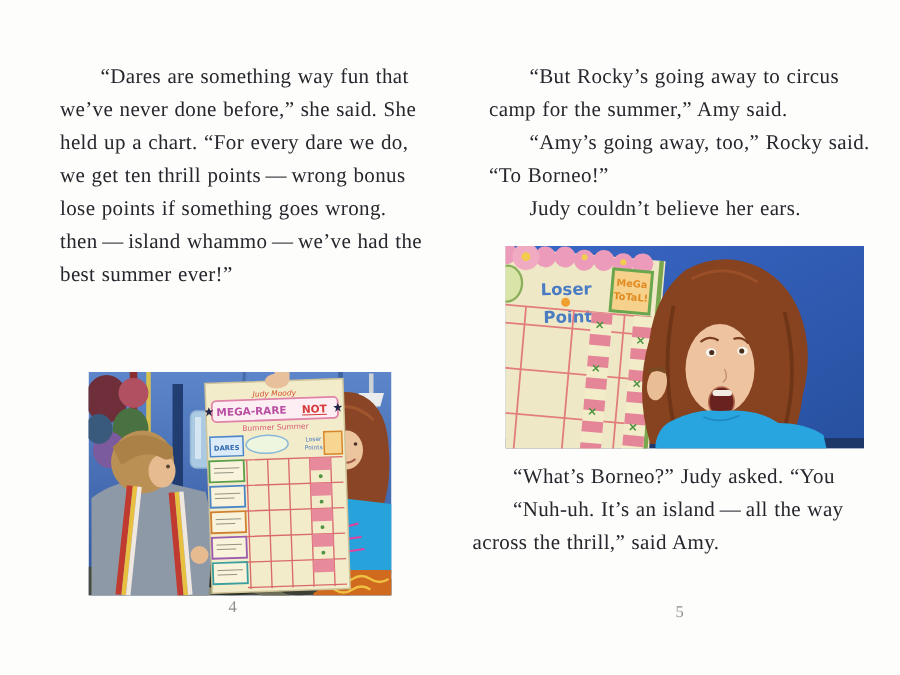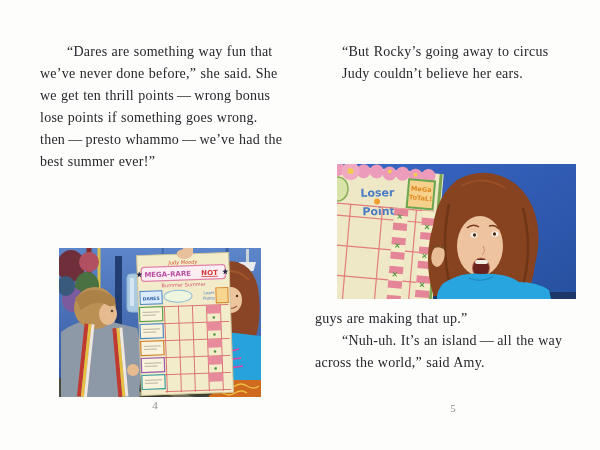--- a/index.html
+++ b/index.html
@@ -4,43 +4,44 @@
 <style>
   html,body{margin:0;padding:0;background:#ffffff;}
   .book{
     position:relative;width:600px;height:450px;background:#fdfdfc;
     font-family:"Liberation Serif","DejaVu Serif",serif;color:#26262c;overflow:hidden;
   }
   .text-block{position:absolute;font-size:14px;line-height:22px;letter-spacing:.25px;word-spacing:.5px;}
   .text-block .line{white-space:nowrap;}
   .text-block .line.indent{padding-left:27px;}
   .left-text{left:40px;top:41px;width:232px;}
-  .right-text-1{left:315px;top:41px;width:262px;}
+  .right-text-1{left:326px;top:41px;width:262px;}
   .right-text-2{left:315px;top:308px;width:262px;}
   .page-num{position:absolute;font-size:11px;color:#8f8f8f;text-align:center;}
   .page-num.left{left:40px;top:399px;width:230px;}
   .page-num.right{left:315px;top:402px;width:276px;}
   figure{margin:0;padding:4px;position:absolute;text-align:right;}
   .photo-left{left:55px;top:244px;width:202px;height:149px;}
   .photo-right{left:333px;top:160px;width:239px;height:135px;}
   figure svg{display:block;width:100%;height:100%;}
   .chart-hand{font-family:"DejaVu Sans",sans-serif;}
 </style>
 </head>
 <body>
 
 <div class="book">
 
   <section>
     <div class="text-block left-text">
         <div class="line indent">“Dares are something way fun that</div>
         <div class="line">we’ve never done before,” she said. She</div>
+        <div class="line">held up a chart. “For every dare we do,</div>
         <div class="line">we get ten thrill points — wrong bonus</div>
         <div class="line">lose points if something goes wrong.</div>
-        <div class="line">then — presto whammo — we’ve had the</div>
+        <div class="line">then — island whammo — we’ve had the</div>
         <div class="line">best summer ever!”</div>
       </div>
 
     <figure class="photo-left">
       <svg viewBox="0 0 202 149" preserveAspectRatio="none">
         <defs>
           <linearGradient id="gl" x1="0" y1="0" x2="0" y2="1">
             <stop offset="0" stop-color="#5d86ca"></stop>
               <stop offset="1" stop-color="#30549c"></stop>
           </linearGradient>
@@ -149,20 +150,23 @@
         </g>
       </svg>
     </figure>
 
     <div class="page-num left">4</div>
   </section>
 
   <section>
     <div class="text-block right-text-1">
         <div class="line indent">“But Rocky’s going away to circus</div>
+        <div class="line">camp for the summer,” Amy said.</div>
+        <div class="line indent">“Amy’s going away, too,” Rocky said.</div>
+        <div class="line">“To Borneo!”</div>
         <div class="line indent">Judy couldn’t believe her ears.</div>
       </div>
 
     <figure class="photo-right">
       <svg viewBox="0 0 239 135" preserveAspectRatio="none">
         <defs>
           <linearGradient id="gr" x1="0" y1="0" x2="1" y2="1">
             <stop offset="0" stop-color="#3a67c6"></stop>
               <stop offset="1" stop-color="#27509f"></stop>
           </linearGradient>
@@ -236,20 +240,20 @@
           <path d="M132 114 Q143 119 156 113" stroke="#1f8ac0" stroke-width="1.2" fill="none"></path>
         </g>
         <g>
           <ellipse cx="101" cy="92" rx="6.5" ry="11" fill="#e9bd96" transform="rotate(10 101 92)"></ellipse>
           <path d="M95 84 q6 -4 12 0" stroke="#7a4a22" stroke-width="2.5" fill="none"></path>
         </g>
       </svg>
     </figure>
 
     <div class="text-block right-text-2">
-        <div class="line">guys are making that up.”</div>
+        <div class="line indent">“What’s Borneo?” Judy asked. “You</div>
         <div class="line indent">“Nuh-uh. It’s an island — all the way</div>
-        <div class="line">across the world,” said Amy.</div>
+        <div class="line">across the thrill,” said Amy.</div>
       </div>
     <div class="page-num right">5</div>
   </section>
 
 </div>
 
 </body></html>

